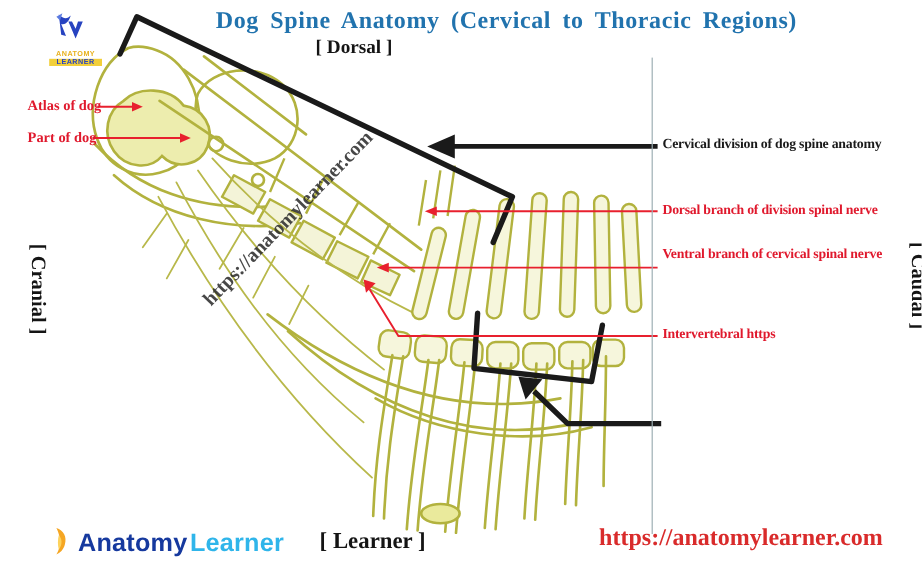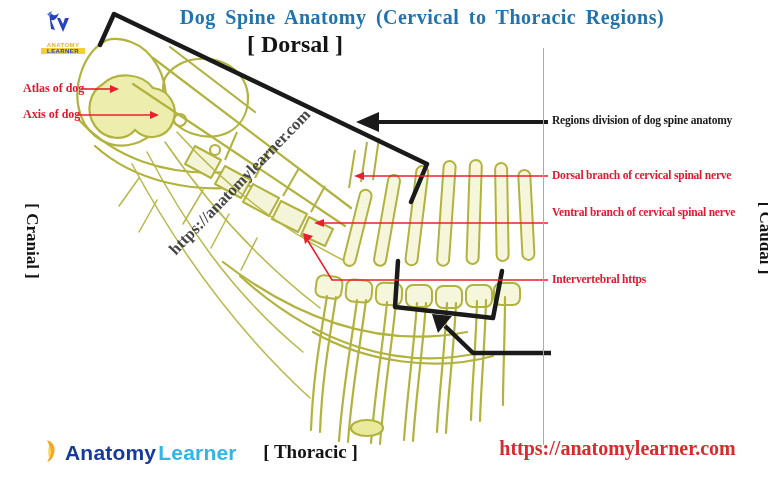--- a/index.html
+++ b/index.html
@@ -3,21 +3,21 @@
 <meta charset="utf-8">
 <style>
   html,body{margin:0;padding:0;background:#ffffff;}
   #stage{position:relative;width:768px;height:477px;background:#ffffff;overflow:hidden;
          font-family:"Liberation Serif", serif;margin-left:15px;}
   .abs{position:absolute;}
 
   
   .title{top:6px;left:0;width:768px;padding-left:46px;box-sizing:border-box;text-align:center;
          font-size:20px;font-weight:bold;color:#2173ae;letter-spacing:.5px;word-spacing:4px;}
-  .dorsal{top:31px;left:180px;width:200px;text-align:center;font-size:24px;font-weight:bold;color:#141414;}
+  .dorsal{top:31px;left:180px;width:200px;text-align:center;font-size:16px;font-weight:bold;color:#141414;}
   .ventral{top:441px;left:228px;width:135px;text-align:center;font-size:19px;font-weight:bold;color:#141414;}
   .cranial{top:230px;left:-49px;width:130px;height:22px;text-align:center;transform:rotate(90deg);
            font-size:17px;font-weight:bold;color:#141414;}
   .caudal{top:227px;left:684px;width:130px;height:22px;text-align:center;transform:rotate(90deg);
           font-size:17px;font-weight:bold;color:#141414;}
 
   
   .lab{font-weight:bold;white-space:nowrap;}
   .lab.red{color:#e0192d;}
   .lab.blk{color:#1a1a1a;}
@@ -153,29 +153,29 @@
       <polygon points="299,223 309,219 309,227" fill="#e8202e"></polygon>
 
       <polyline points="533,280 317,280 293,241" fill="none" stroke="#e8202e" stroke-width="1.6"></polyline>
       <polygon points="288,233 298,236 290,244" fill="#e8202e"></polygon>
     </g>
   </svg>
 
   <div class="abs title">Dog Spine Anatomy (Cervical to Thoracic Regions)</div>
 
   <div class="abs dorsal">[ Dorsal ]</div>
-  <div class="abs ventral">[ Thoracic ]</div>
+  <div class="abs ventral">[ Learner ]</div>
   <div class="abs cranial">[ Cranial ]</div>
   <div class="abs caudal">[ Caudal ]</div>
 
   <div class="abs lab red atlas">Atlas of dog</div>
-  <div class="abs lab red axis">Axis of dog</div>
-
-  <div class="abs lab blk r-lab cerv-div">Regions division of dog spine anatomy</div>
-  <div class="abs lab red r-lab dors-br">Dorsal branch of cervical spinal nerve</div>
+  <div class="abs lab red axis">Part of dog</div>
+
+  <div class="abs lab blk r-lab cerv-div">Cervical division of dog spine anatomy</div>
+  <div class="abs lab red r-lab dors-br">Dorsal branch of division spinal nerve</div>
   <div class="abs lab red r-lab vent-br">Ventral branch of cervical spinal nerve</div>
   <div class="abs lab red r-lab disc">Intervertebral https</div>
 
   <div class="abs watermark">https://anatomylearner.com</div>
 
   <div class="abs divider"></div>
 
   <div class="abs hdr-logo">
     <svg width="40" height="30" viewBox="0 0 40 30">
       <path d="M6,4 C10,8 13,8 16,5 C14,11 11,13 8,12 L12,22 L8,21 Z" fill="#2743c0"></path>

